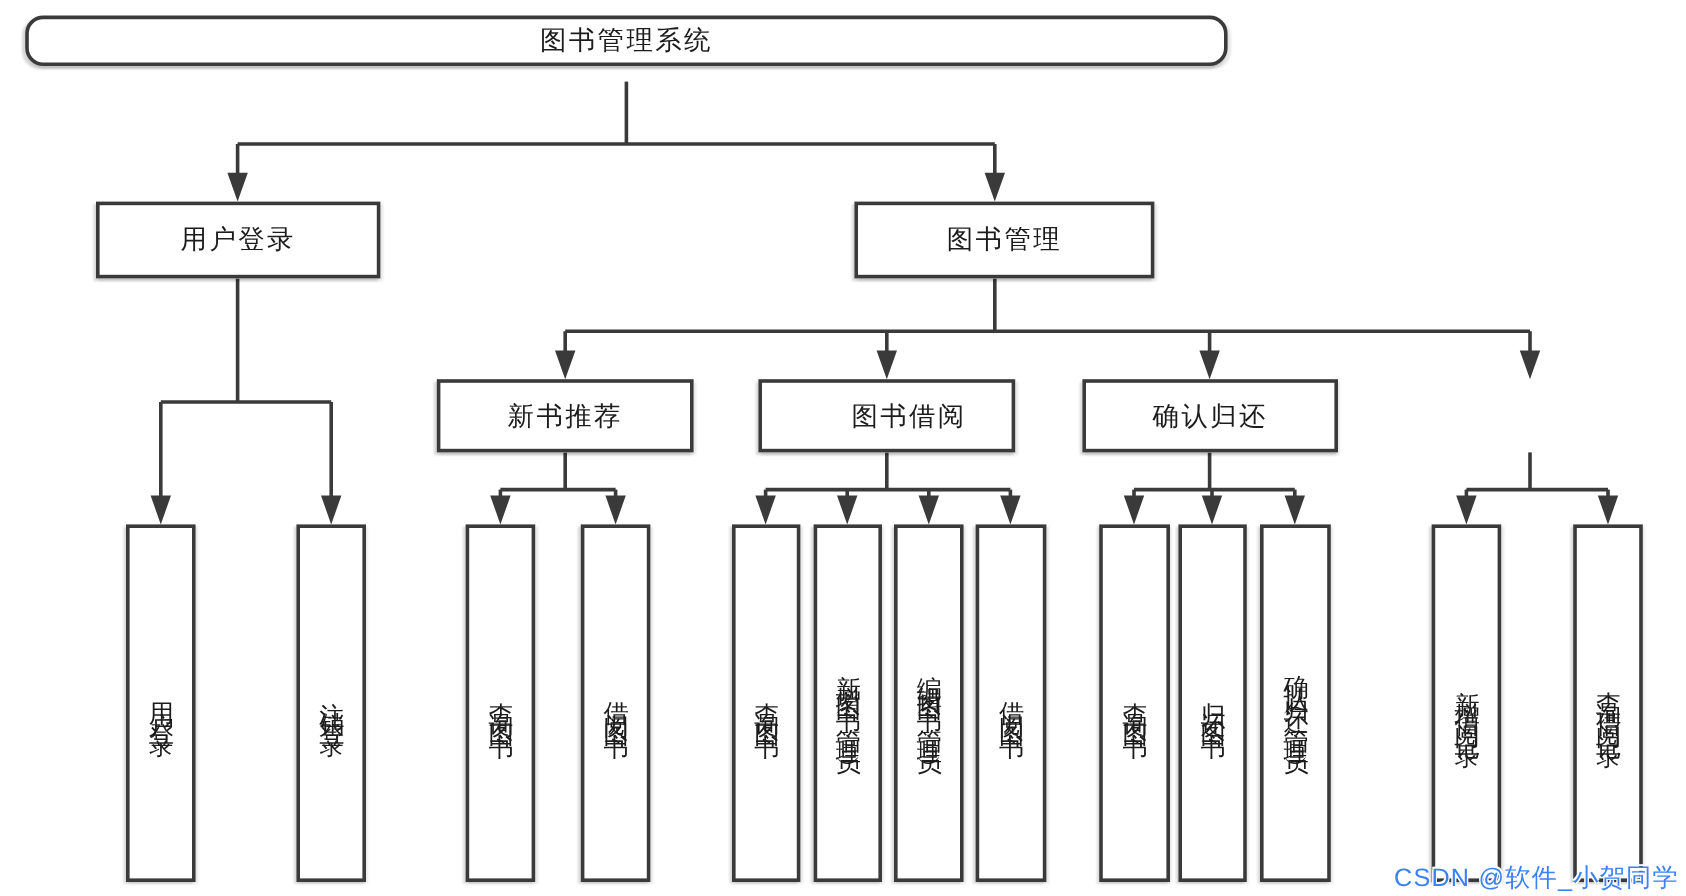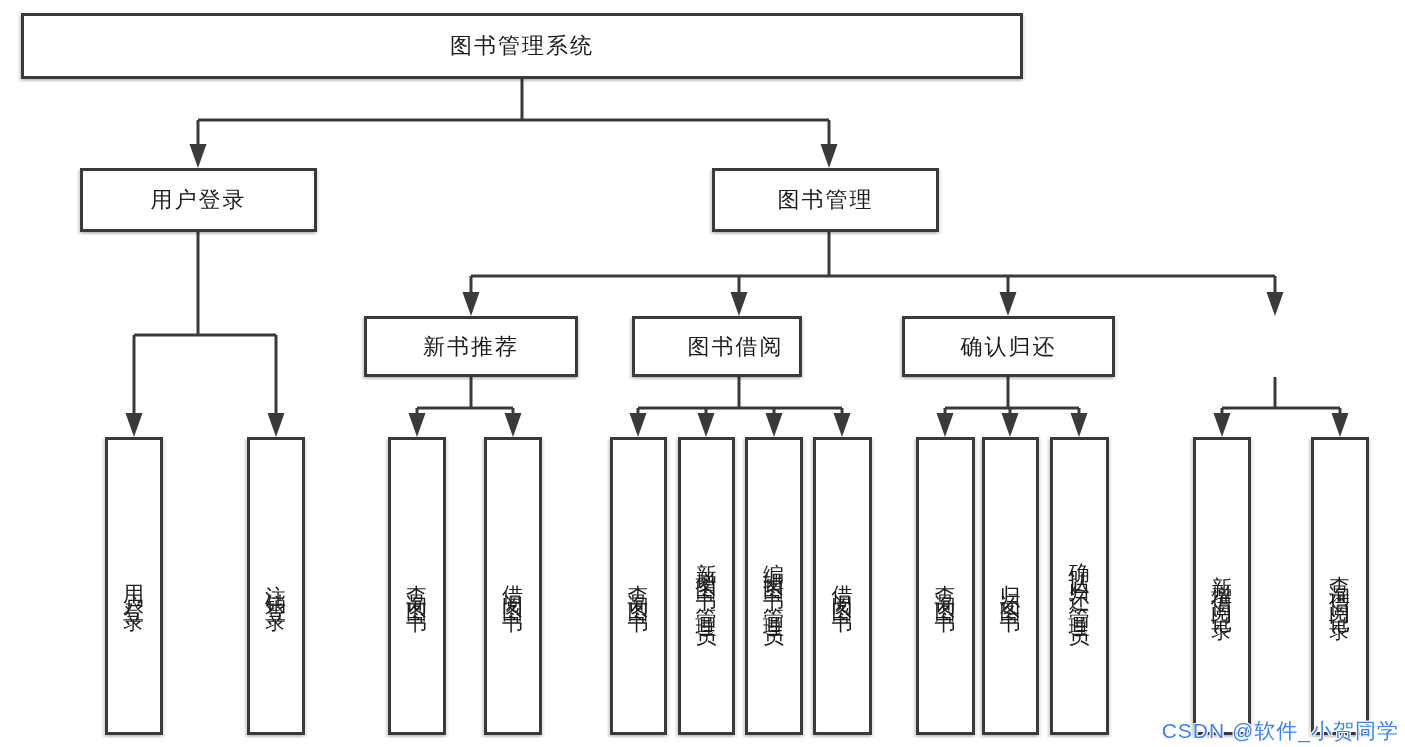--- a/index.html
+++ b/index.html
@@ -129,35 +129,35 @@
         <path d="M1275 377 V408" fill="none"></path>
         <path d="M1222 408 H1340" fill="none"></path>
         <path d="M1222 408 V417" fill="none"></path>
         <polygon points="1213.5,413 1230.5,413 1222,437" stroke="none"></polygon>
         <path d="M1340 408 V417" fill="none"></path>
         <polygon points="1331.5,413 1348.5,413 1340,437" stroke="none"></polygon>
       </g>
     </g>
   </svg>
 
-  <div class="node" style="left:21px; top:13px; width:1002px; height:66px;">
+  <div class="node" style="left:21px; top:13px; width:1002px; height:42px;border-radius:15px;">
     <span class="hlabel">图书管理系统</span>
   </div>
 
   <div class="node" style="left:80px; top:168px; width:237px; height:64px;">
     <span class="hlabel">用户登录</span>
   </div>
-  <div class="node" style="left:712px; top:168px; width:227px; height:64px;">
+  <div class="node" style="left:712px; top:168px; width:250px; height:64px;">
     <span class="hlabel">图书管理</span>
   </div>
 
   <div class="node" style="left:364px; top:316px; width:214px; height:61px;">
     <span class="hlabel">新书推荐</span>
   </div>
-  <div class="node" style="left:632px; top:316px; width:170px; height:61px;padding-left:37px;">
+  <div class="node" style="left:632px; top:316px; width:214px; height:61px;padding-left:37px;">
     <span class="hlabel">图书借阅</span>
   </div>
   <div class="node" style="left:902px; top:316px; width:213px; height:61px;">
     <span class="hlabel">确认归还</span>
   </div>
 
   <div class="node" style="left:105px; top:437px; width:58px; height:298px;">
     <span class="vlabel">用户登录</span>
   </div>
   <div class="node" style="left:247px; top:437px; width:58px; height:298px;">

